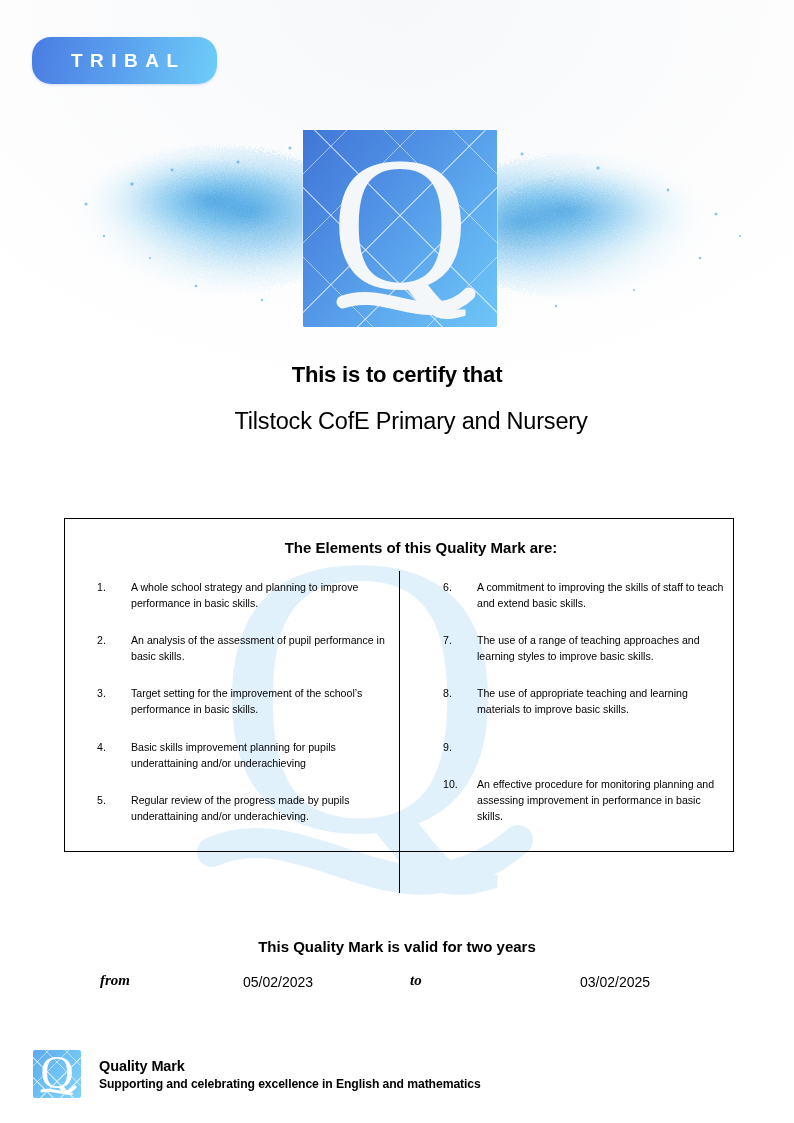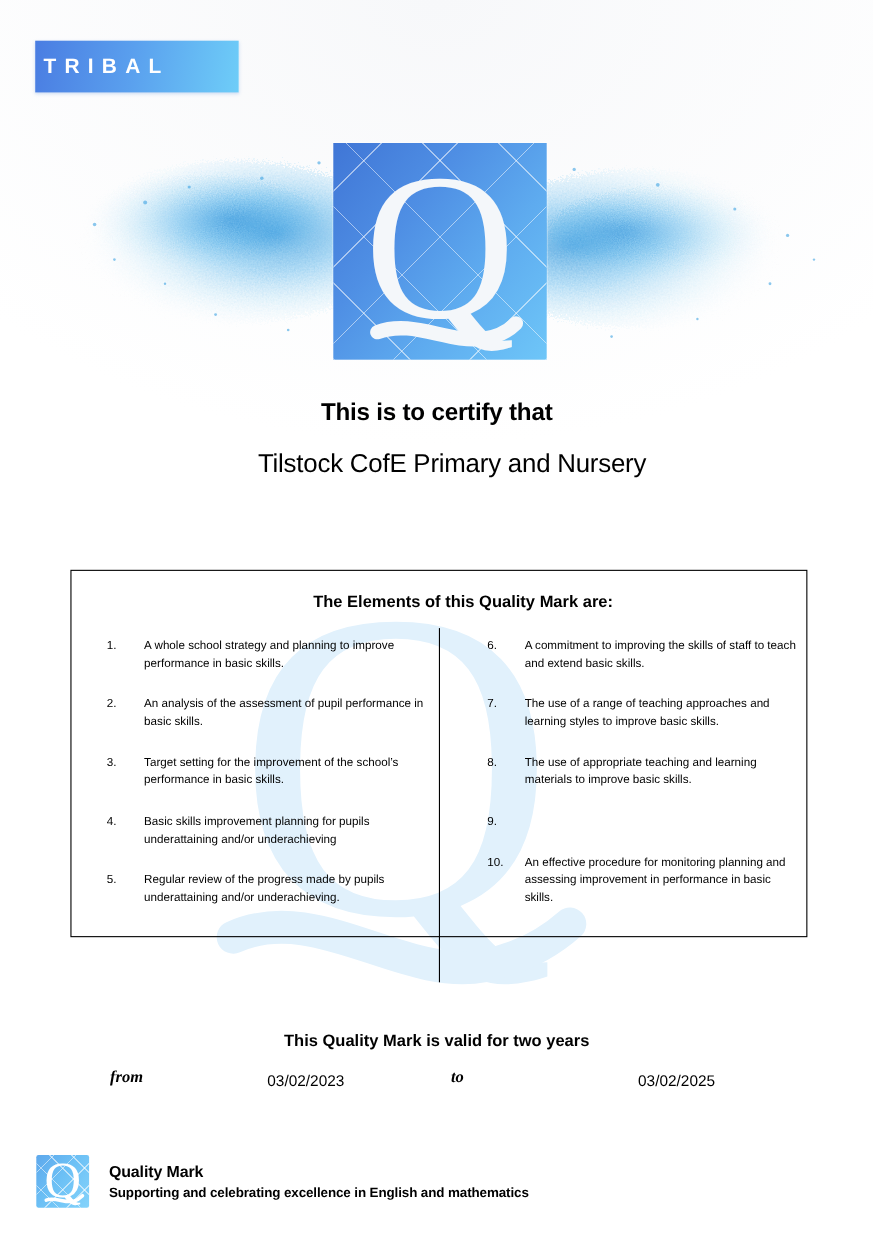--- a/index.html
+++ b/index.html
@@ -28,21 +28,23 @@
   
   .tribal-logo {
     position: absolute;
     left: 32px;
     top: 37px;
     width: 185px;
     height: 47px;
     background: linear-gradient(100deg, #4a7de2 0%, #5aa0ee 48%, #6ecdf8 100%);
     display: flex;
     align-items: center;
+    justify-content: center;
     box-shadow: 0 1px 3px rgba(90,140,220,0.28);
+    border-radius: 19px;
   }
   .tribal-logo span {
     color: #ffffff;
     font-size: 19px;
     font-weight: bold;
     letter-spacing: 7.5px;
     text-indent: 7.5px;
     font-family: "Liberation Sans", sans-serif;
   }
 
@@ -396,21 +398,21 @@
           <div class="element-num">10.</div>
           <div class="element-text">An effective procedure for monitoring planning and assessing improvement in performance in basic skills.</div>
         </div>
       </div>
     </div>
   </div>
 
   <div class="valid-title">This Quality Mark is valid for two years</div>
   <div class="valid-row">
     <div class="lbl-from">from</div>
-    <div class="val-from">03/02/2023</div>
+    <div class="val-from">05/02/2023</div>
     <div class="lbl-to">to</div>
     <div class="val-to">03/02/2025</div>
   </div>
 
   <div class="footer">
     <div class="footer-mark">
       <div class="hatch"></div>
       <div class="q-glyph">
         <svg viewBox="0 0 48 48" xmlns="http://www.w3.org/2000/svg" aria-hidden="true">
           <text x="24" y="38" text-anchor="middle" font-family="Liberation Serif, serif" font-size="46" fill="#ffffff">Q</text>

